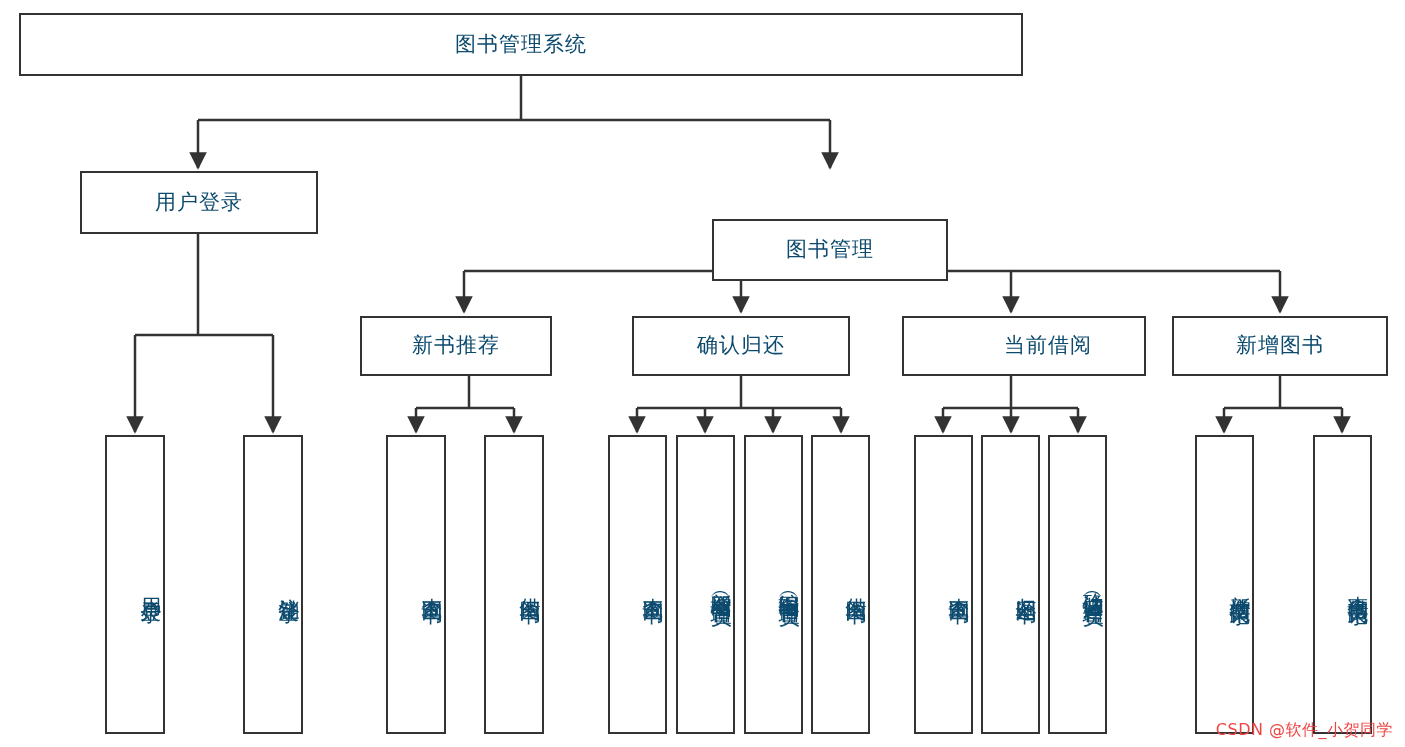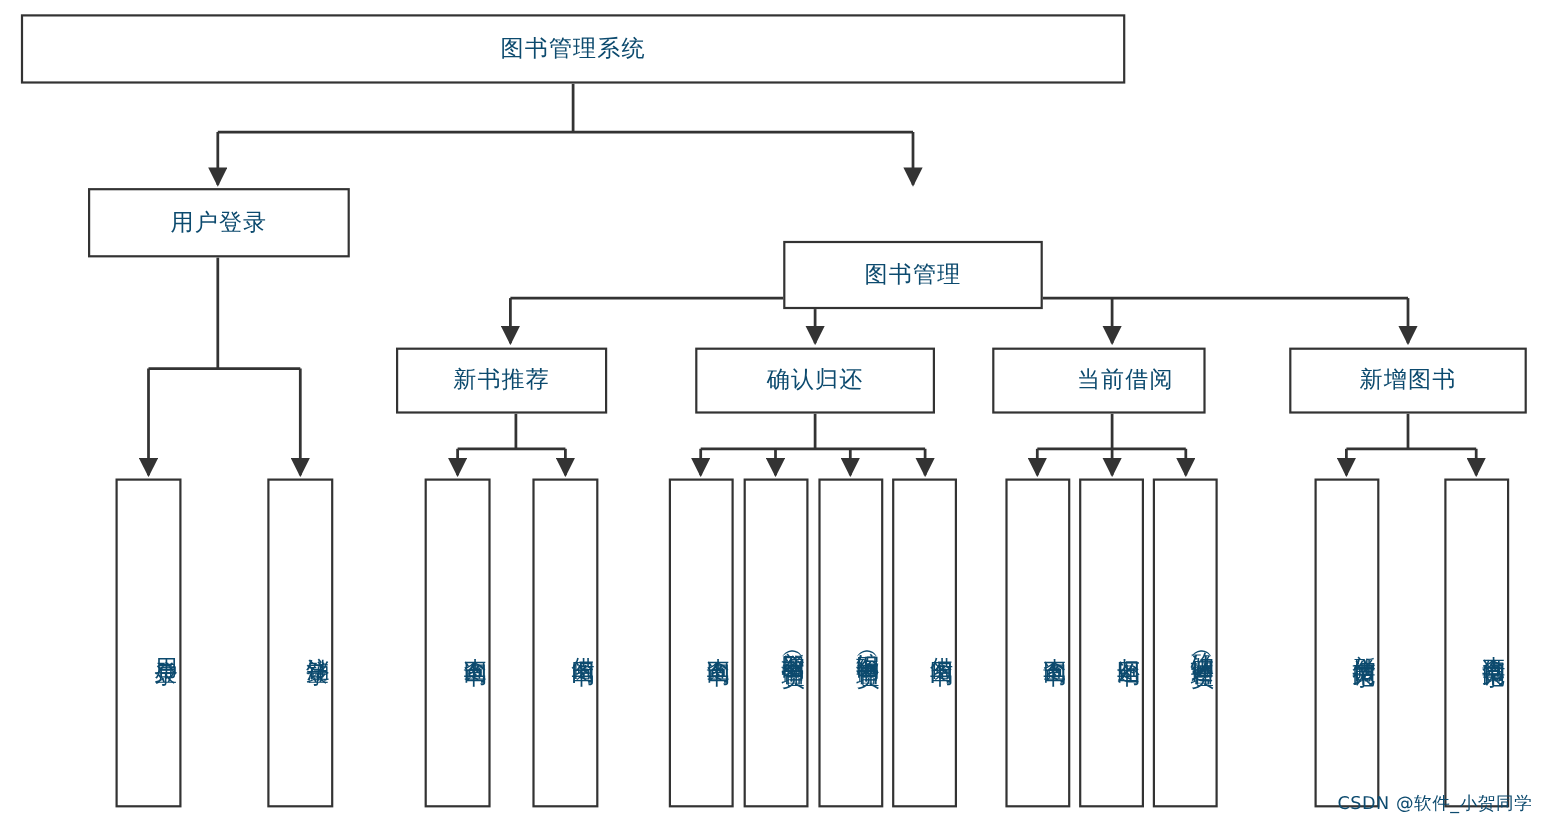--- a/index.html
+++ b/index.html
@@ -57,21 +57,21 @@
     writing-mode: vertical-rl;
     text-orientation: upright;
     display: block;
     text-align: center;
   }
   .watermark {
     position: absolute;
     right: 12px;
     bottom: 6px;
     font-size: 16px;
-    color: #0c4a6e;
+    color: #ef4444;
     letter-spacing: 0.5px;
     white-space: nowrap;
     z-index: 5;
   }
 </style>
 </head>
 <body>
 
 <div id="diagram-root">
 
@@ -138,21 +138,21 @@
   <div class="node horiz" style="left:712px; top:171px; width:236px; height:62px;margin-top:48px;">
     <span class="label">图书管理</span>
   </div>
 
   <div class="node horiz" style="left:360px; top:316px; width:192px; height:60px;">
     <span class="label">新书推荐</span>
   </div>
   <div class="node horiz" style="left:632px; top:316px; width:218px; height:60px;">
     <span class="label">确认归还</span>
   </div>
-  <div class="node horiz" style="left:902px; top:316px; width:194px; height:60px;padding-left:48px;">
+  <div class="node horiz" style="left:902px; top:316px; width:244px; height:60px;padding-left:48px;">
     <span class="label">当前借阅</span>
   </div>
   <div class="node horiz" style="left:1172px; top:316px; width:216px; height:60px;">
     <span class="label">新增图书</span>
   </div>
 
   <div class="node vert" style="left:105px; top:435px; width:60px; height:299px;">
     <span class="label">用户登录</span>
   </div>
   <div class="node vert" style="left:243px; top:435px; width:60px; height:299px;">

